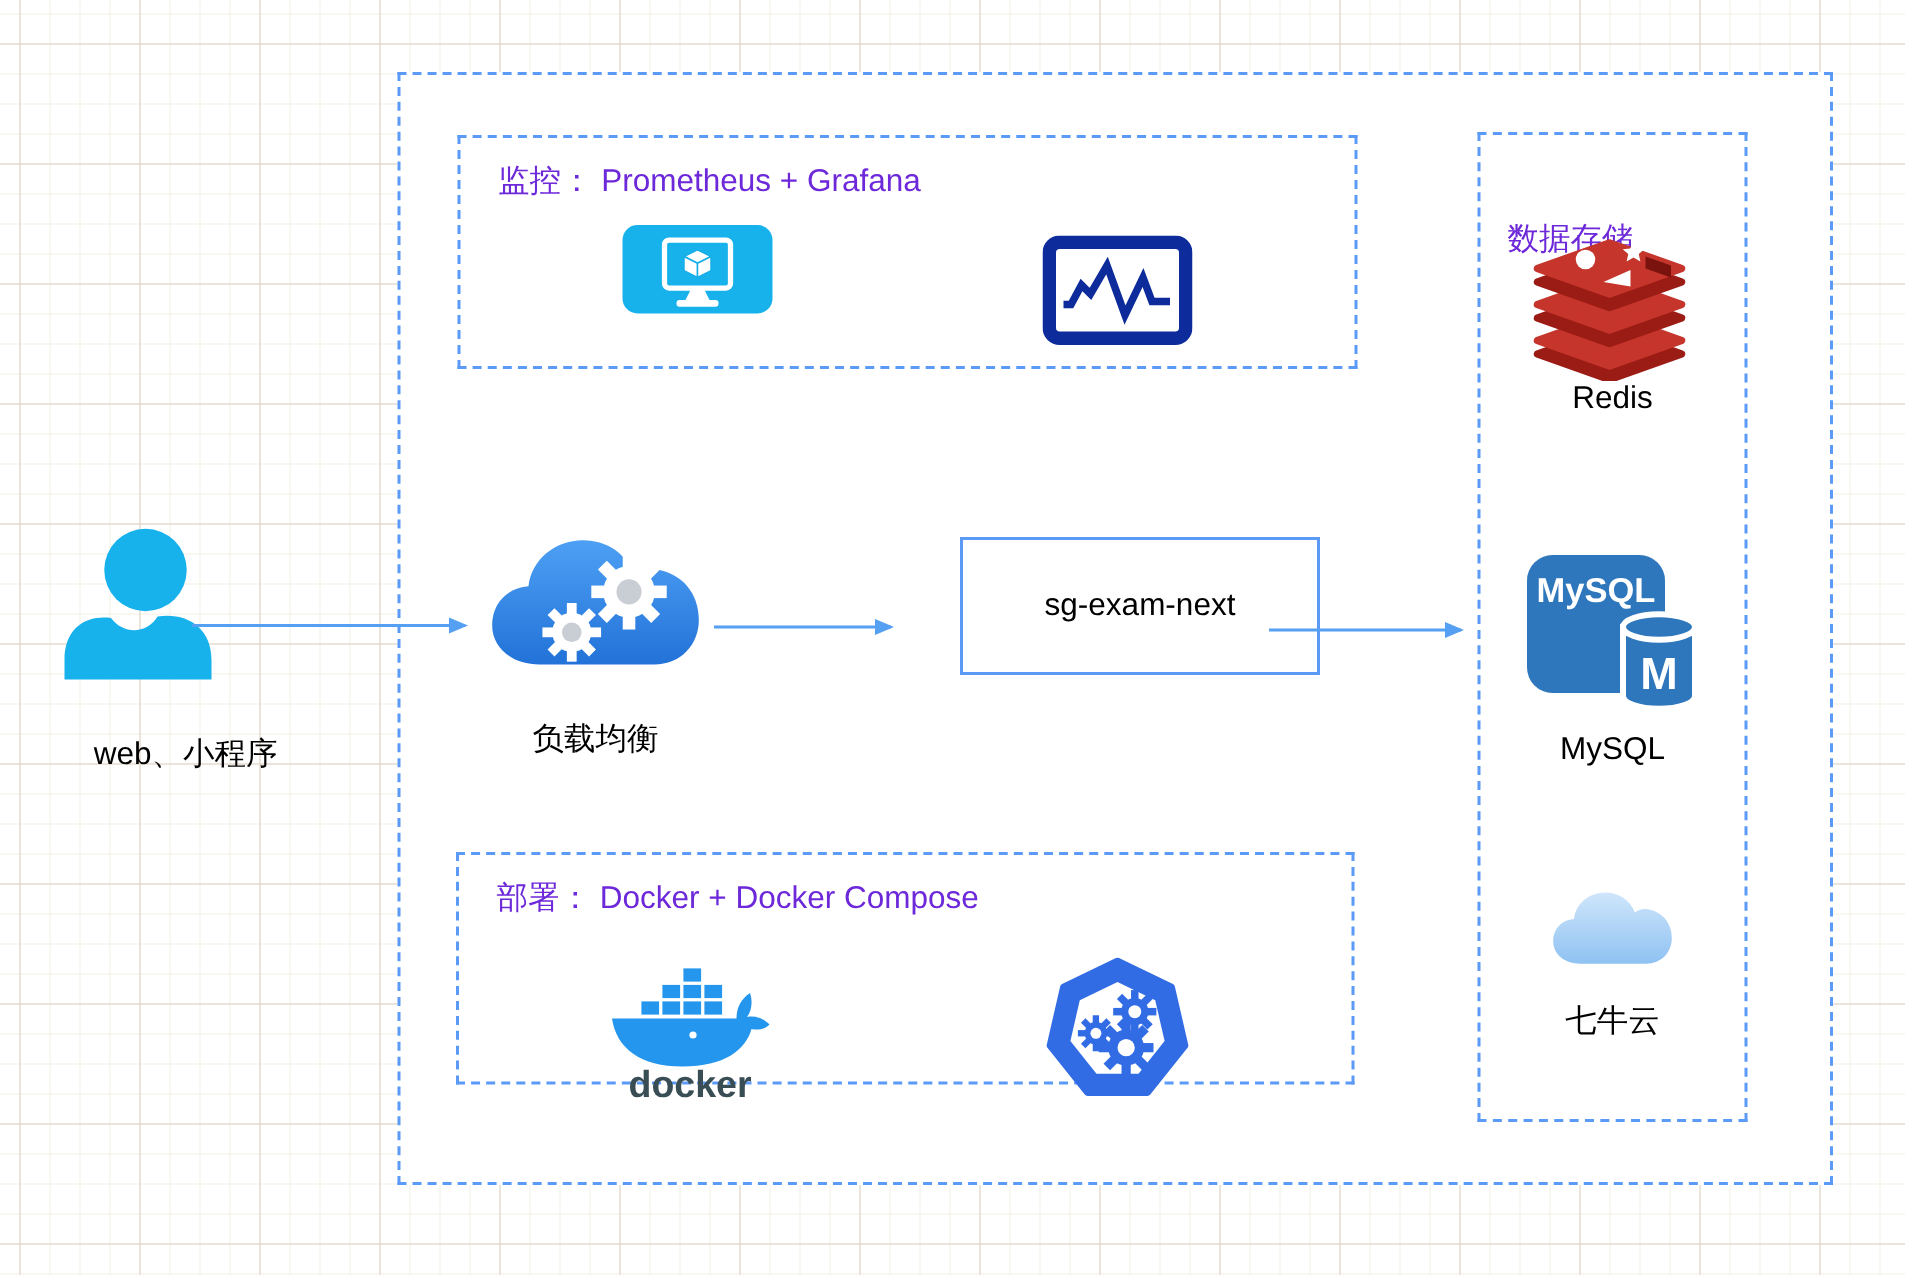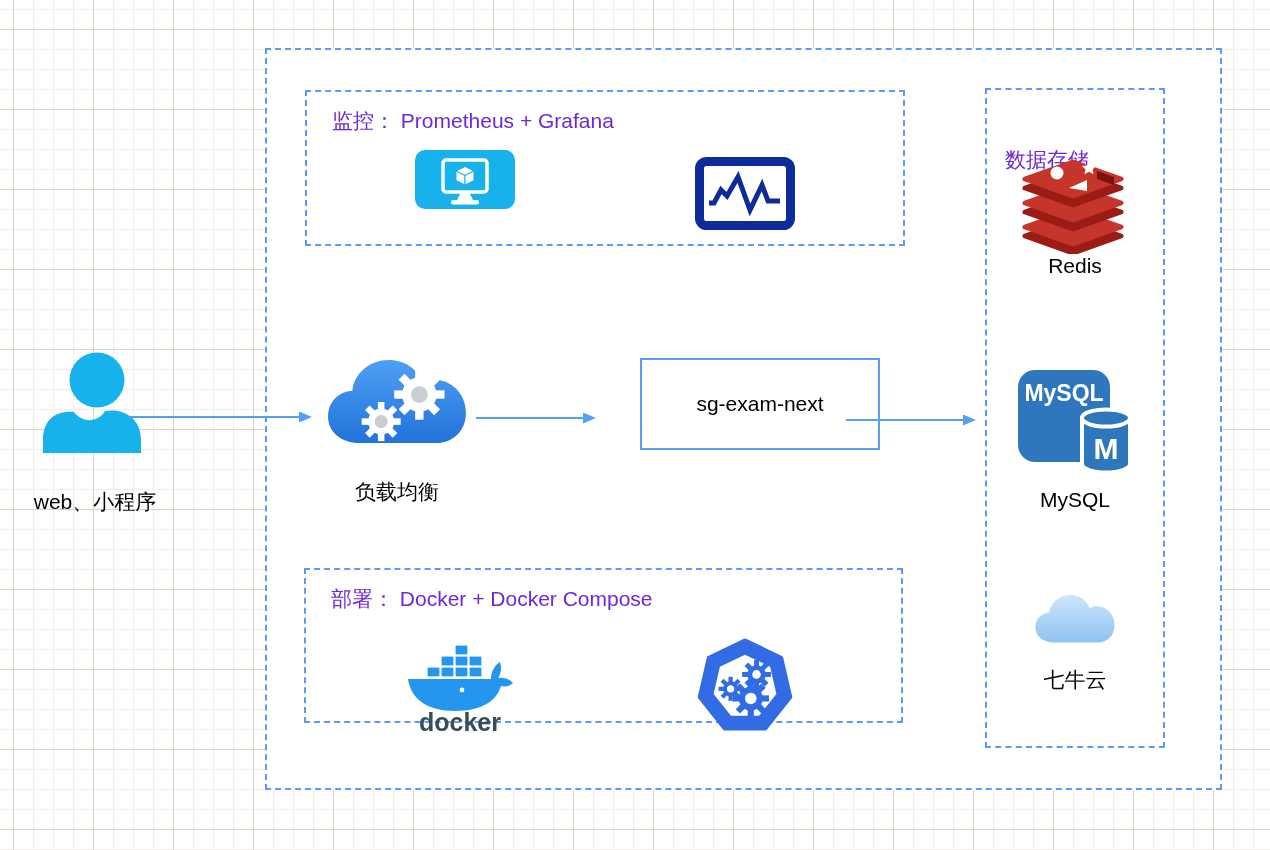--- a/index.html
+++ b/index.html
@@ -179,21 +179,21 @@
     <path d="M40,102 C20,102 6,90 6,74 C6,58 17,47 32,46 C34,27 51,13 71,13
              C89,13 102,23 108,38 C112,35 118,33 124,34 C142,37 154,51 154,70
              C154,88 141,102 122,102 Z" fill="url(#qn)"></path>
   </svg>
   <div class="node-label" style="left:985px;top:666px;width:180px;">七牛云</div>
 
   <svg class="abs" style="left:42px;top:352px;" width="100" height="102" viewBox="0 0 100 102">
     <circle cx="55" cy="28" r="27.5" fill="#17b2ec"></circle>
     <path d="M1,101 L1,88 C1,66 16,58 32,60 C40,71 56,71 63,59 C82,56 99,66 99,88 L99,101 Z" fill="#17b2ec"></path>
   </svg>
-  <div class="node-label" style="left:5px;top:488px;width:180px;">web、小程序</div>
+  <div class="node-label" style="left:5px;top:488px;width:180px;text-align:right;">web、小程序</div>
 
   <svg class="abs" style="left:322px;top:348px;" width="150" height="108" viewBox="0 0 160 116">
     <defs>
       <linearGradient id="lb" x1="0" y1="0" x2="0" y2="1">
         <stop offset="0" stop-color="#4da0f4"></stop>
         <stop offset="1" stop-color="#2272d8"></stop>
       </linearGradient>
     </defs>
     <path d="M40,102 C20,102 6,90 6,74 C6,58 17,47 32,46 C34,27 51,13 71,13
              C89,13 102,23 108,38 C112,35 118,33 124,34 C142,37 154,51 154,70

